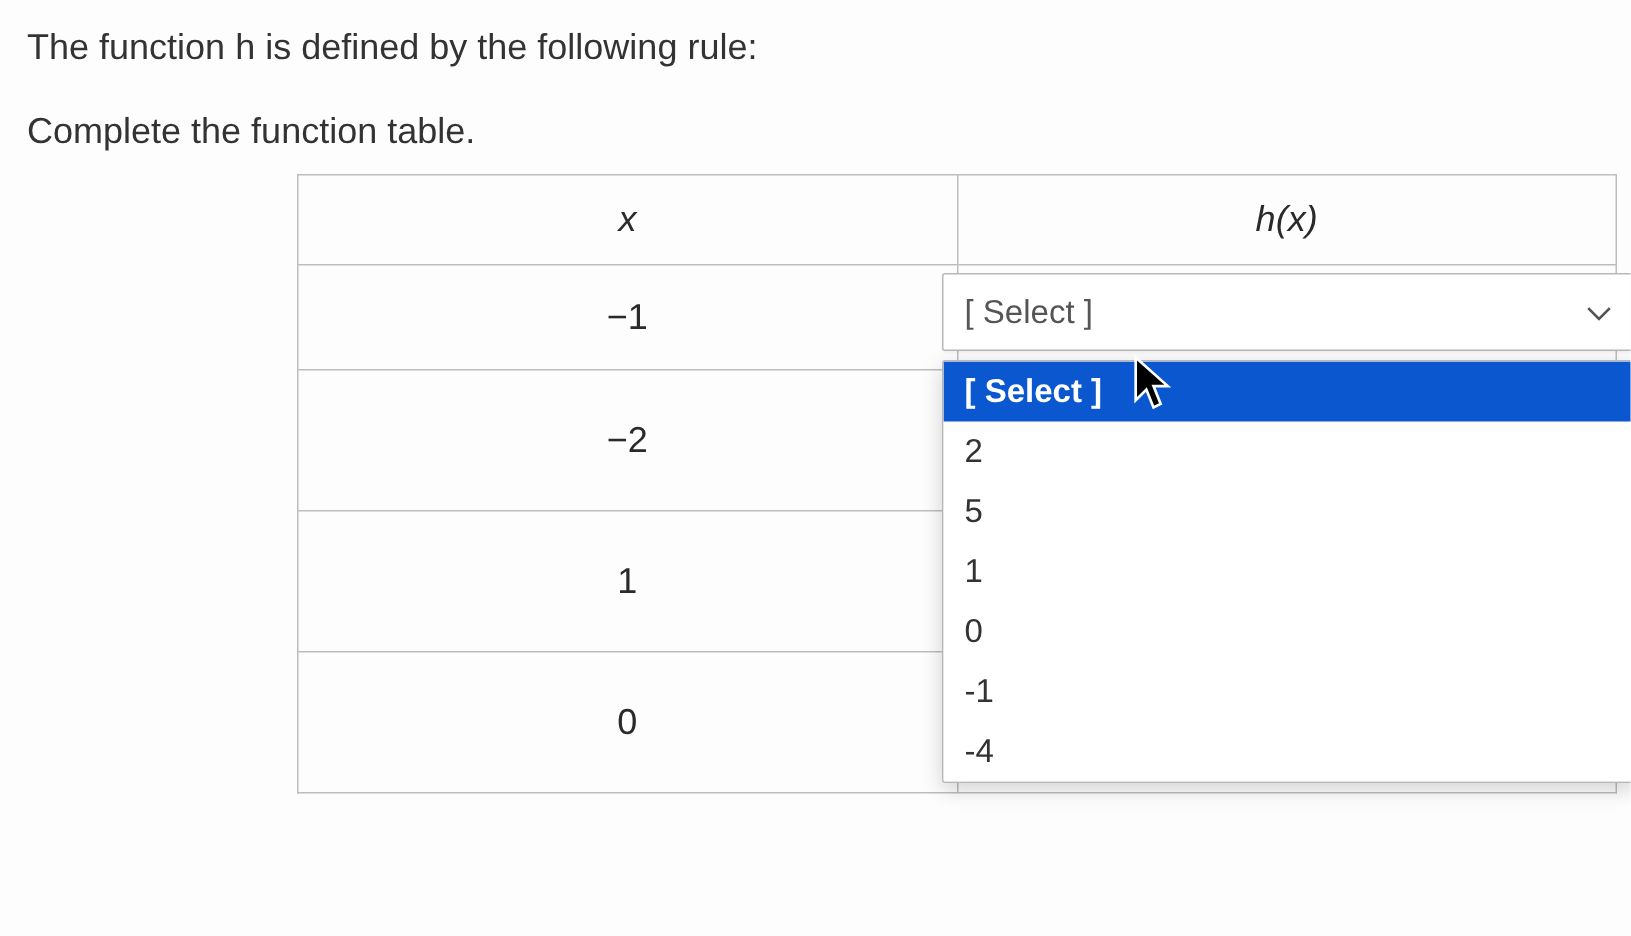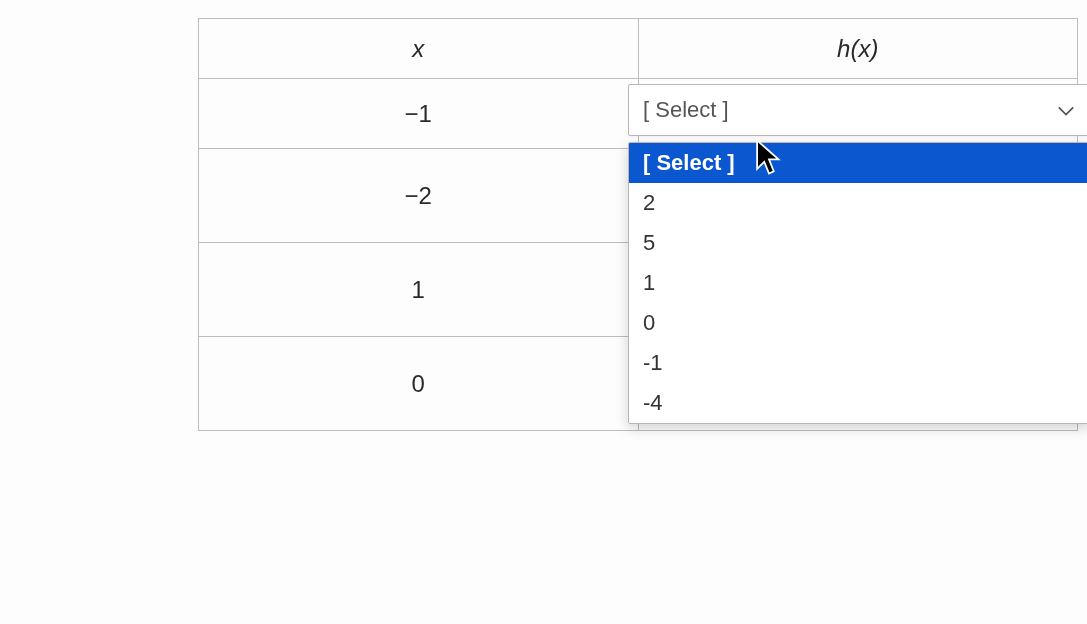--- a/index.html
+++ b/index.html
@@ -140,22 +140,24 @@
     }
     .cursor svg {
       width: 30px;
       height: 38px;
     }
   </style>
 </head>
 <body>
 
 <div class="page">
-
-
+  <p class="prompt-line">The function h is defined by the following rule:</p>
+
+
+  <p class="instruction">Complete the function table.</p>
 
   <div class="table-wrap">
     <table class="func-table">
       <thead>
         <tr>
           <th>x</th>
           <th class="hx">h(x)</th>
         </tr>
       </thead>
       <tbody>

